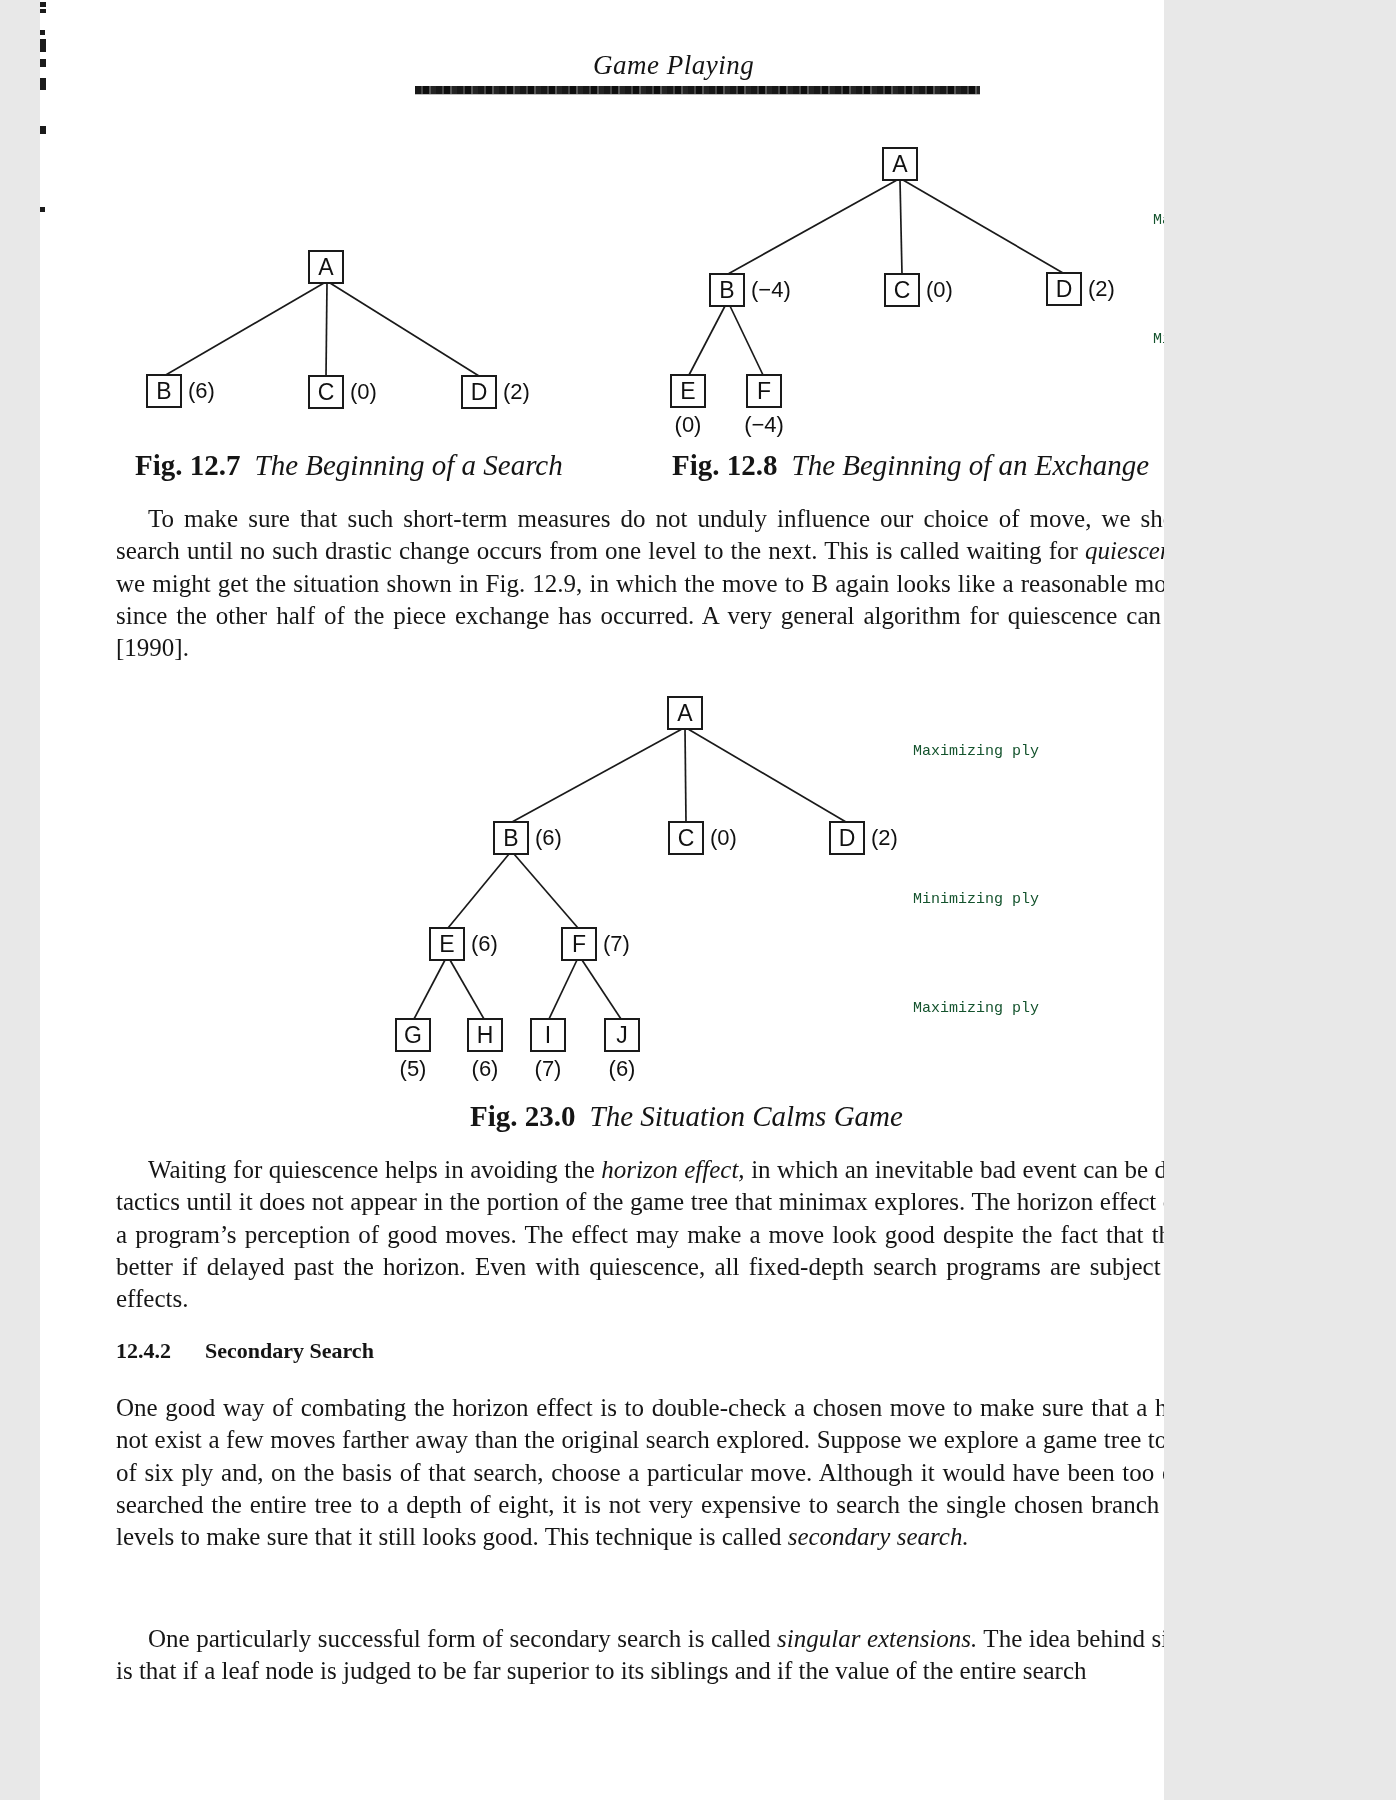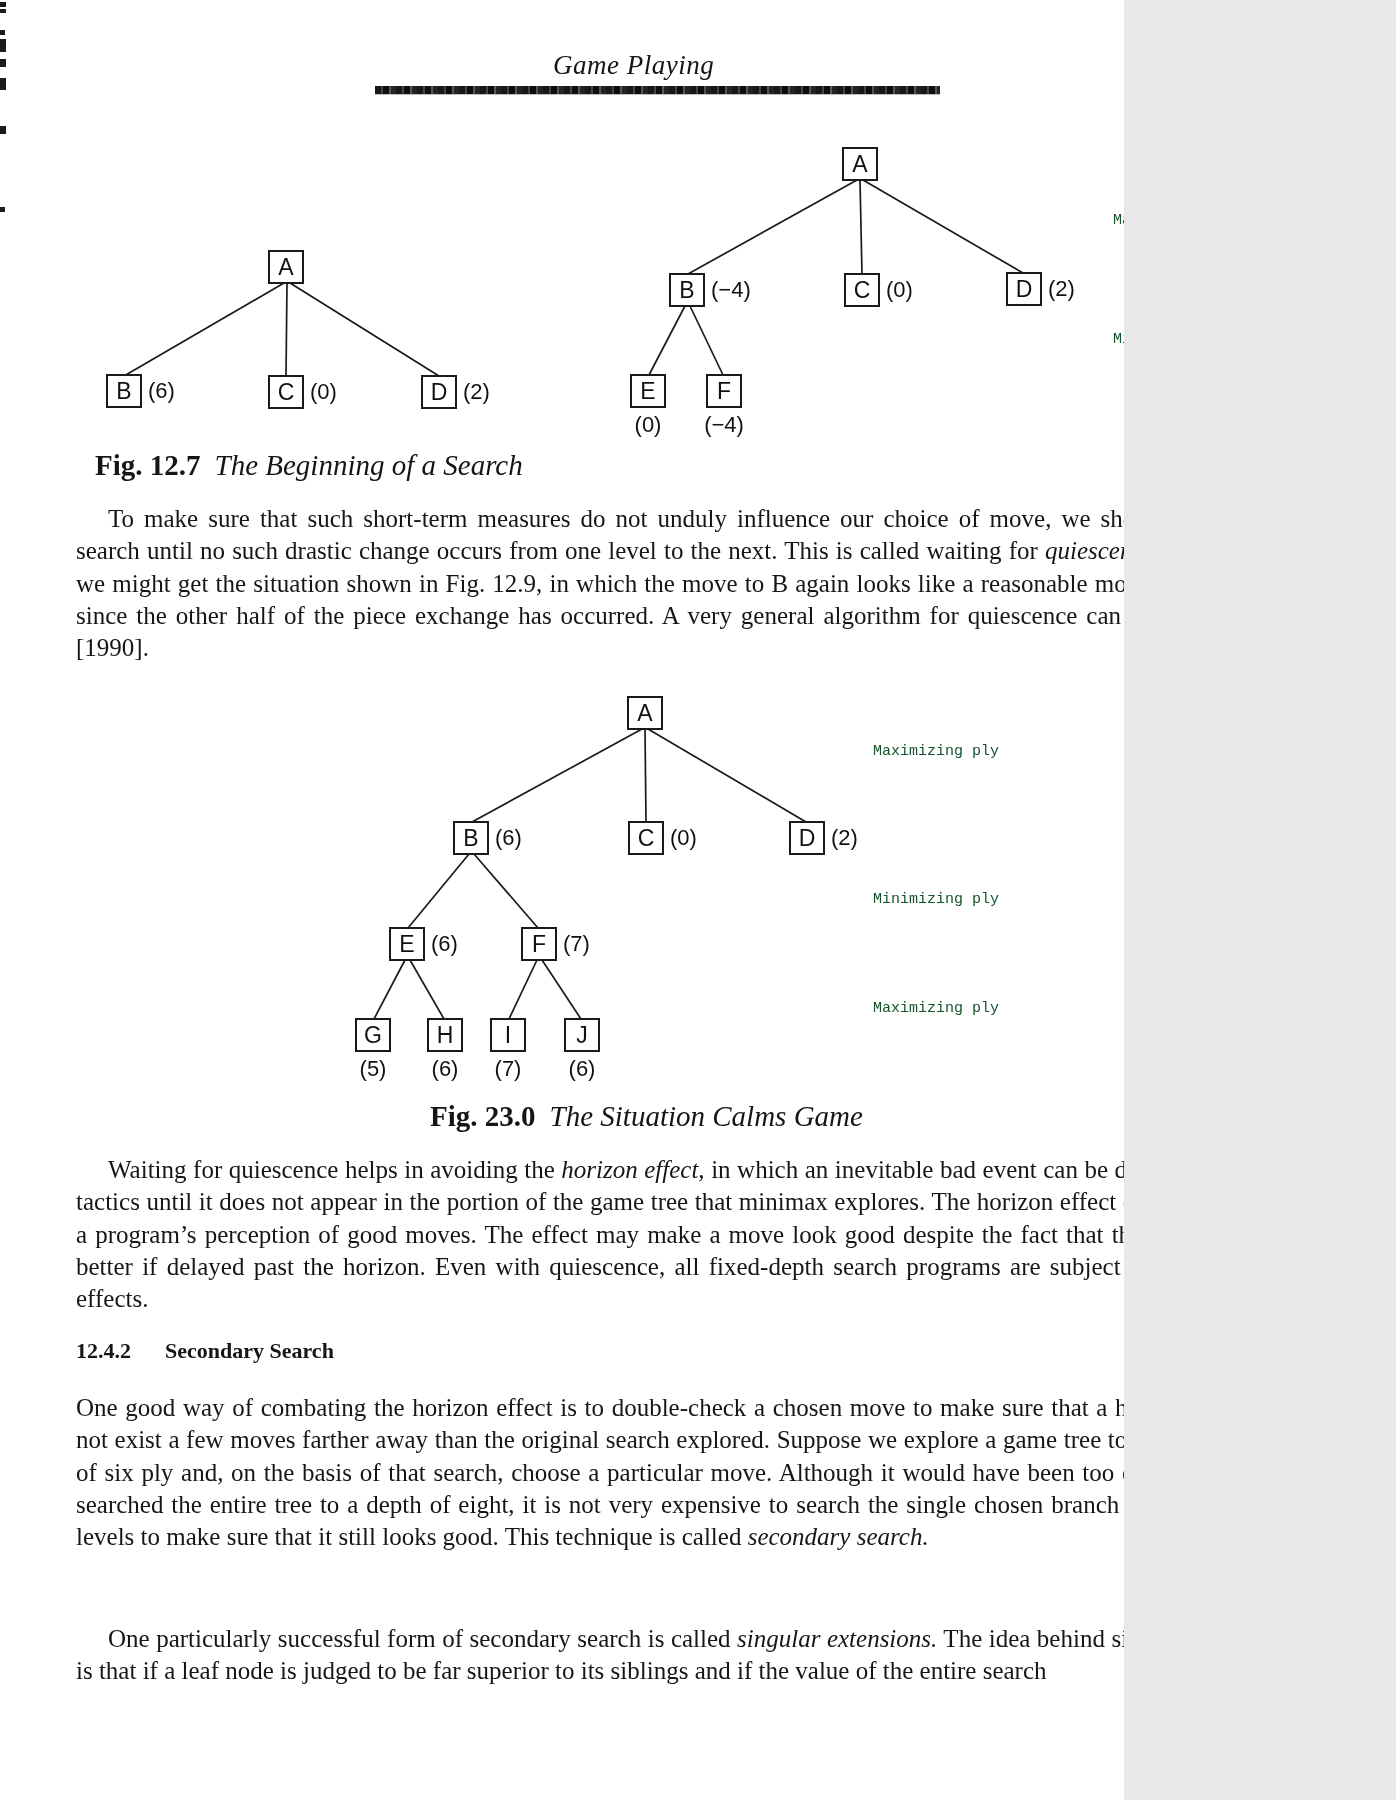--- a/index.html
+++ b/index.html
@@ -1,17 +1,17 @@
 <!DOCTYPE html>
 <html><head>
 <meta charset="utf-8">
 <style>
   html,body{margin:0;padding:0;background:#e8e8e8;}
   .page{position:relative;width:1124px;height:1800px;background:#ffffff;overflow:hidden;
-        font-family:"Liberation Serif", serif;color:#151515;}
+        font-family:"Liberation Serif", serif;color:#151515;margin-left:40px;}
   
   .right-bar{position:absolute;left:1385px;top:8px;width:11px;height:1792px;background:#141414;}
   .right-bar .notch{position:absolute;left:0;width:11px;background:#fff;opacity:.55;}
   .left-mark{position:absolute;left:0;background:#1b1b1b;}
   
   .running-title{position:absolute;left:553px;top:50px;font-style:italic;font-size:27px;
         letter-spacing:.5px;white-space:nowrap;}
   .page-number{position:absolute;left:1216px;top:48px;font-weight:bold;font-size:28px;letter-spacing:2px;}
   .header-rule{position:absolute;left:375px;top:86px;width:565px;height:8px;
         background:repeating-linear-gradient(90deg,#181818 0 6px,#454545 6px 8px,#0e0e0e 8px 14px,#565656 14px 16px,#242424 16px 21px);
@@ -124,20 +124,23 @@
       <div class="nbox">F</div>
       <div class="nval below">(−4)</div>
     </div>
 
   <div class="ply-label" style="left:1113px;top:212px">Maximizing ply</div>
   <div class="ply-label" style="left:1113px;top:331px">Minimizing ply</div>
 
   <div class="fig-caption" style="left:95px;top:449px">
     <span class="cap-label">Fig. 12.7</span><span class="cap-text">The Beginning of a Search</span>
   </div>
+  <div class="fig-caption" style="left:632px;top:449px">
+    <span class="cap-label">Fig. 12.8</span><span class="cap-text">The Beginning of an Exchange</span>
+  </div>
 
   <div class="para indent" style="top:503px"><span>To make sure that such short-term measures do not unduly influence our choice of move, we should continue the search until no such drastic change occurs from one level to the next. This is called waiting for </span><i>quiescence.</i><span> If we do that, we might get the situation shown in Fig. 12.9, in which the move to B again looks like a reasonable move for us to make since the other half of the piece exchange has occurred. A very general algorithm for quiescence can be found in Beal [1990].</span></div>
 
   <div class="node" style="left:627px;top:696px">
       <div class="nbox">A</div>
     </div>
   <div class="node" style="left:453px;top:821px">
       <div class="nbox">B</div>
       <div class="nval right">(6)</div>
     </div>

